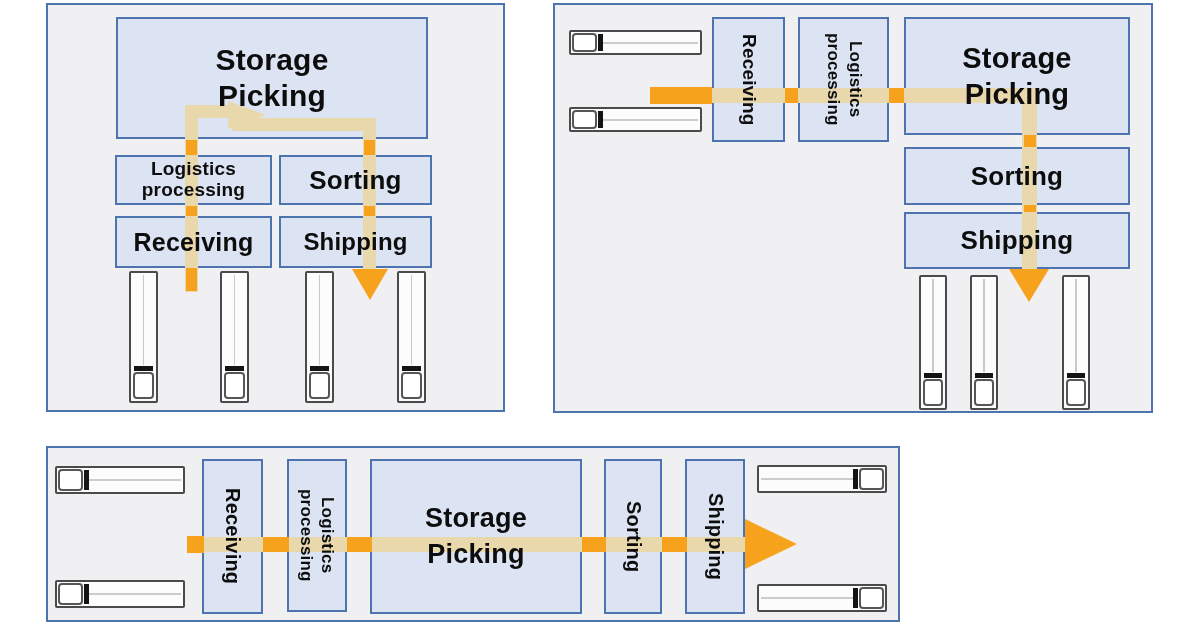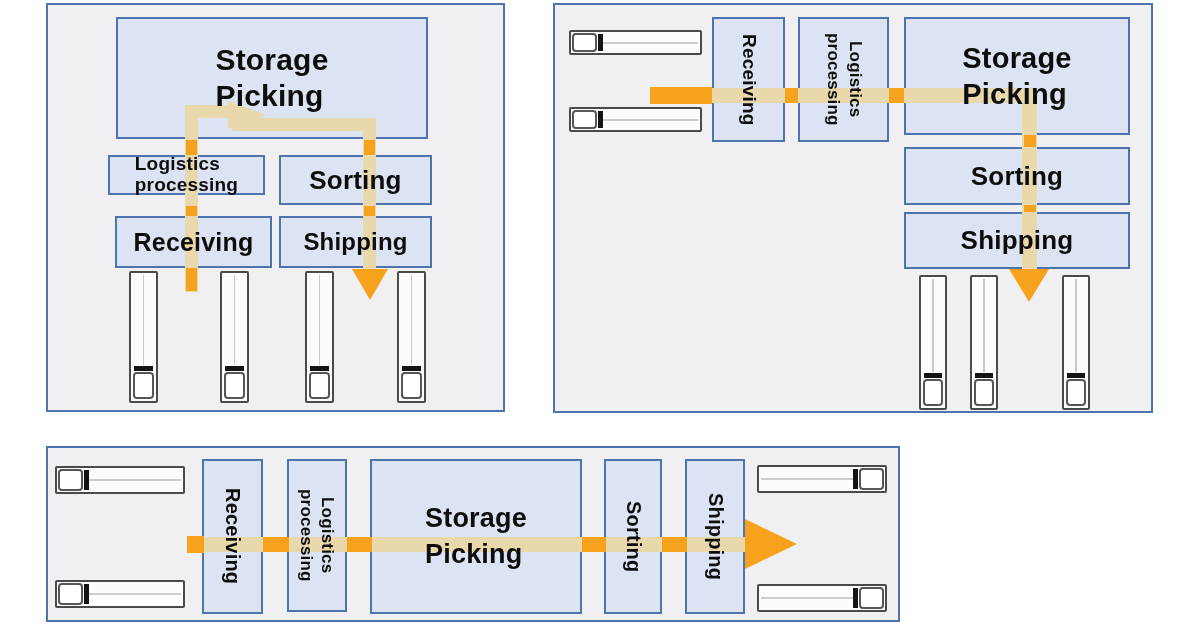--- a/index.html
+++ b/index.html
@@ -8,21 +8,21 @@
     font-family:"Liberation Sans",sans-serif;color:#111;
   }
   .facility{
     position:absolute;background:#f0f0f3;border:2.5px solid #4d74ae;box-sizing:border-box;
   }
   .zone{
     position:absolute;background:#dce4f3;border:2px solid #4d74ae;box-sizing:border-box;
     display:flex;align-items:center;justify-content:center;
   }
   .zl{
-    position:relative;z-index:5;white-space:pre-line;
+    position:relative;z-index:5;white-space:pre-line;text-align:center;
     font-weight:700;color:#0d0d0d;letter-spacing:0.2px;
   }
   .zl.v{writing-mode:vertical-rl;text-align:center;}
   .seg{position:absolute;z-index:2;}
   .beige{background:#ead8ad;}
   .orange{background:#f6a21c;}
   .tri{position:absolute;z-index:2;width:0;height:0;}
   .tri.right-beige{border-top:14px solid transparent;border-bottom:14px solid transparent;border-left:38px solid #ead8ad;}
   .tri.down-orange{border-left:18px solid transparent;border-right:18px solid transparent;border-top:31px solid #f6a21c;}
   .tri.down-orange.big{border-left:20px solid transparent;border-right:20px solid transparent;border-top:33px solid #f6a21c;}
@@ -45,21 +45,21 @@
 <body>
 
 <div class="canvas">
 
   <section class="facility" style="left:46px;top:3px;width:459px;height:409px;">
 
     <div class="zone" style="left:68px;top:12px;width:312px;height:122px;">
       <span class="zl" style="font-size:30px;line-height:1.2;">Storage
 Picking</span>
     </div>
-    <div class="zone" style="left:60px;top:150px;width:157px;height:40px;">
+    <div class="zone" style="left:67px;top:150px;width:157px;height:50px;">
       <span class="zl" style="font-size:19px;line-height:1.1;">Logistics
 processing</span>
     </div>
     <div class="zone" style="left:231px;top:150px;width:153px;height:50px;">
       <span class="zl" style="font-size:26px;">Sorting</span>
     </div>
     <div class="zone" style="left:67px;top:211px;width:157px;height:52px;">
       <span class="zl" style="font-size:25px;">Receiving</span>
     </div>
     <div class="zone" style="left:231px;top:211px;width:153px;height:52px;">

